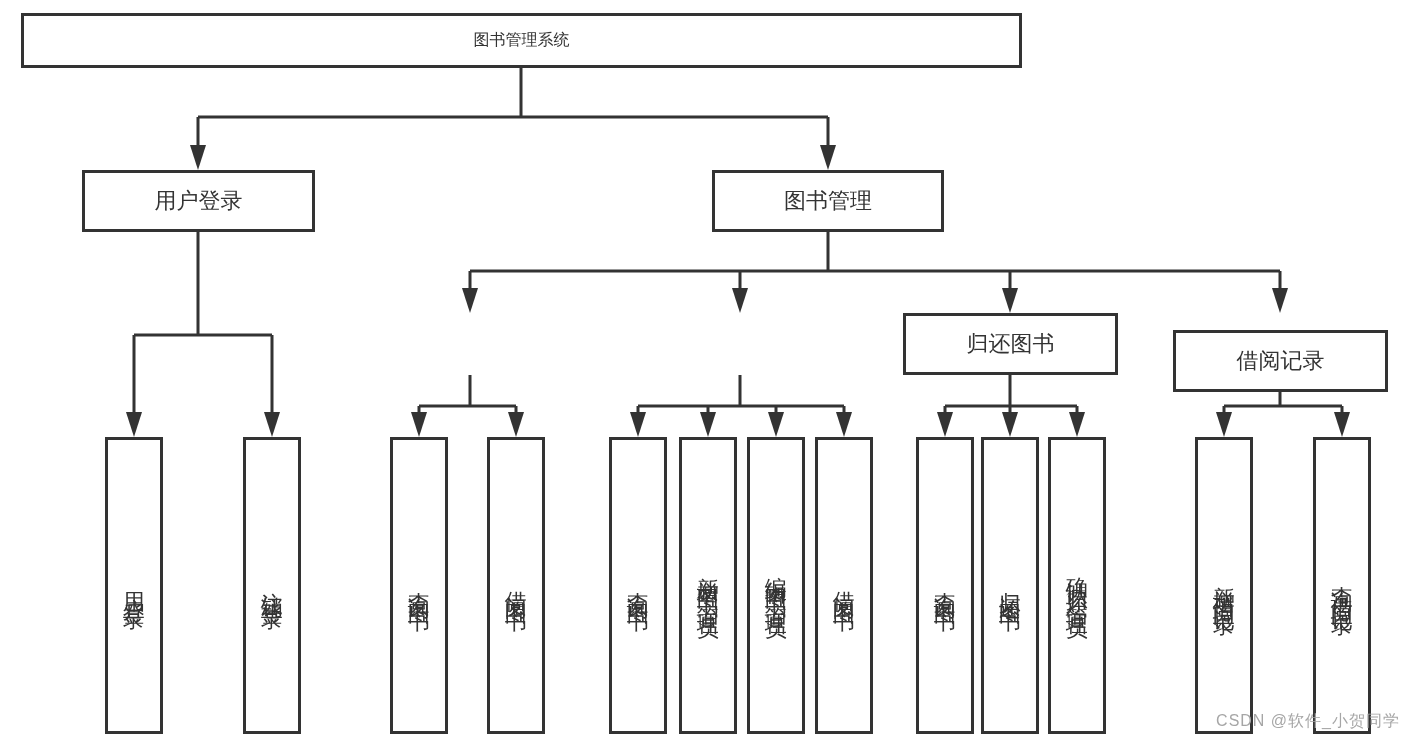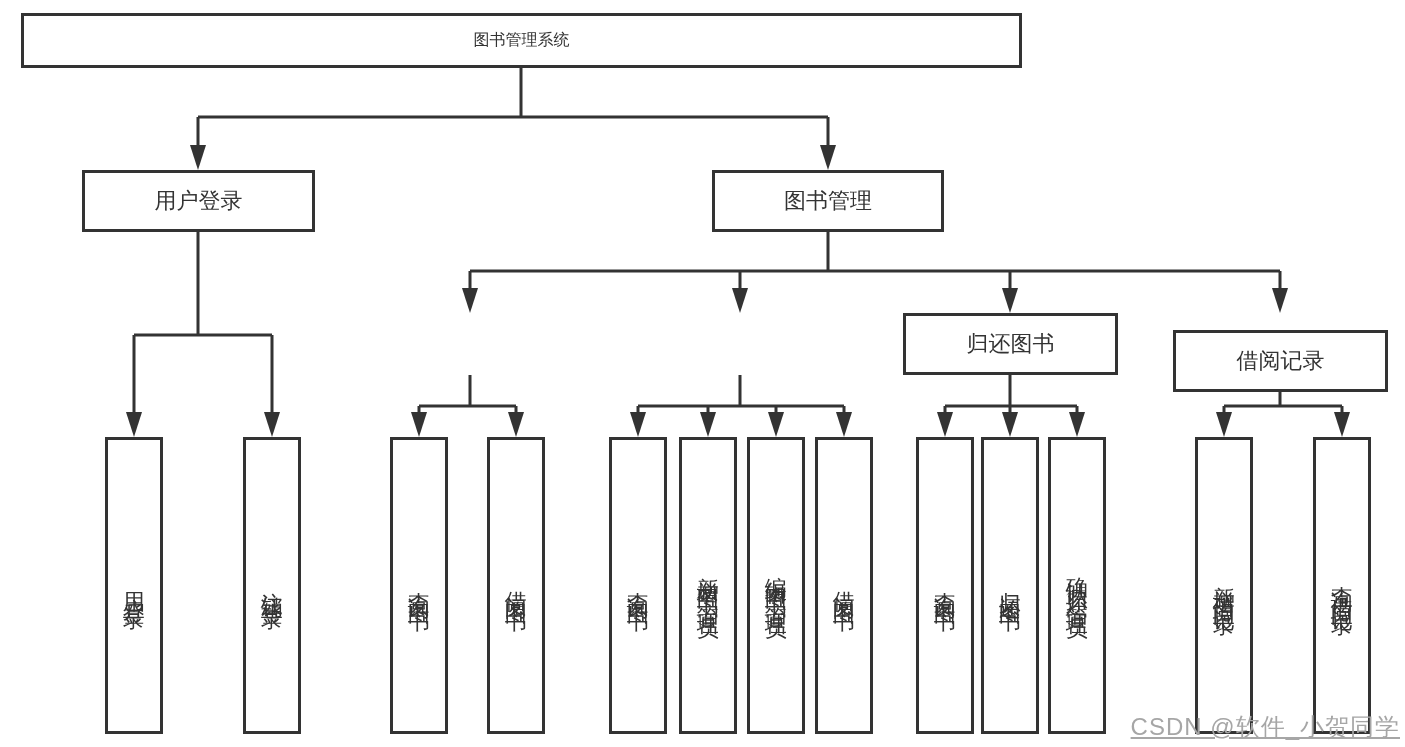--- a/index.html
+++ b/index.html
@@ -42,25 +42,24 @@
     text-orientation: mixed;
     letter-spacing: 6px;
     line-height: 1.15;
     font-size: 22px;
   }
   .watermark {
     position: absolute;
     right: 5px;
     top: 711px;
     z-index: 3;
-    font-size: 24px;
+    font-size: 16px;
     color: #a6a6a6;
     letter-spacing: 1px;
     white-space: nowrap;
-    text-decoration: underline;
   }
 </style>
 </head>
 <body>
 
 <div id="canvas">
 
   <svg id="connectors" width="1405" height="747" viewBox="0 0 1405 747" xmlns="http://www.w3.org/2000/svg">
     <g stroke="#333333" stroke-width="3" fill="none">
 

